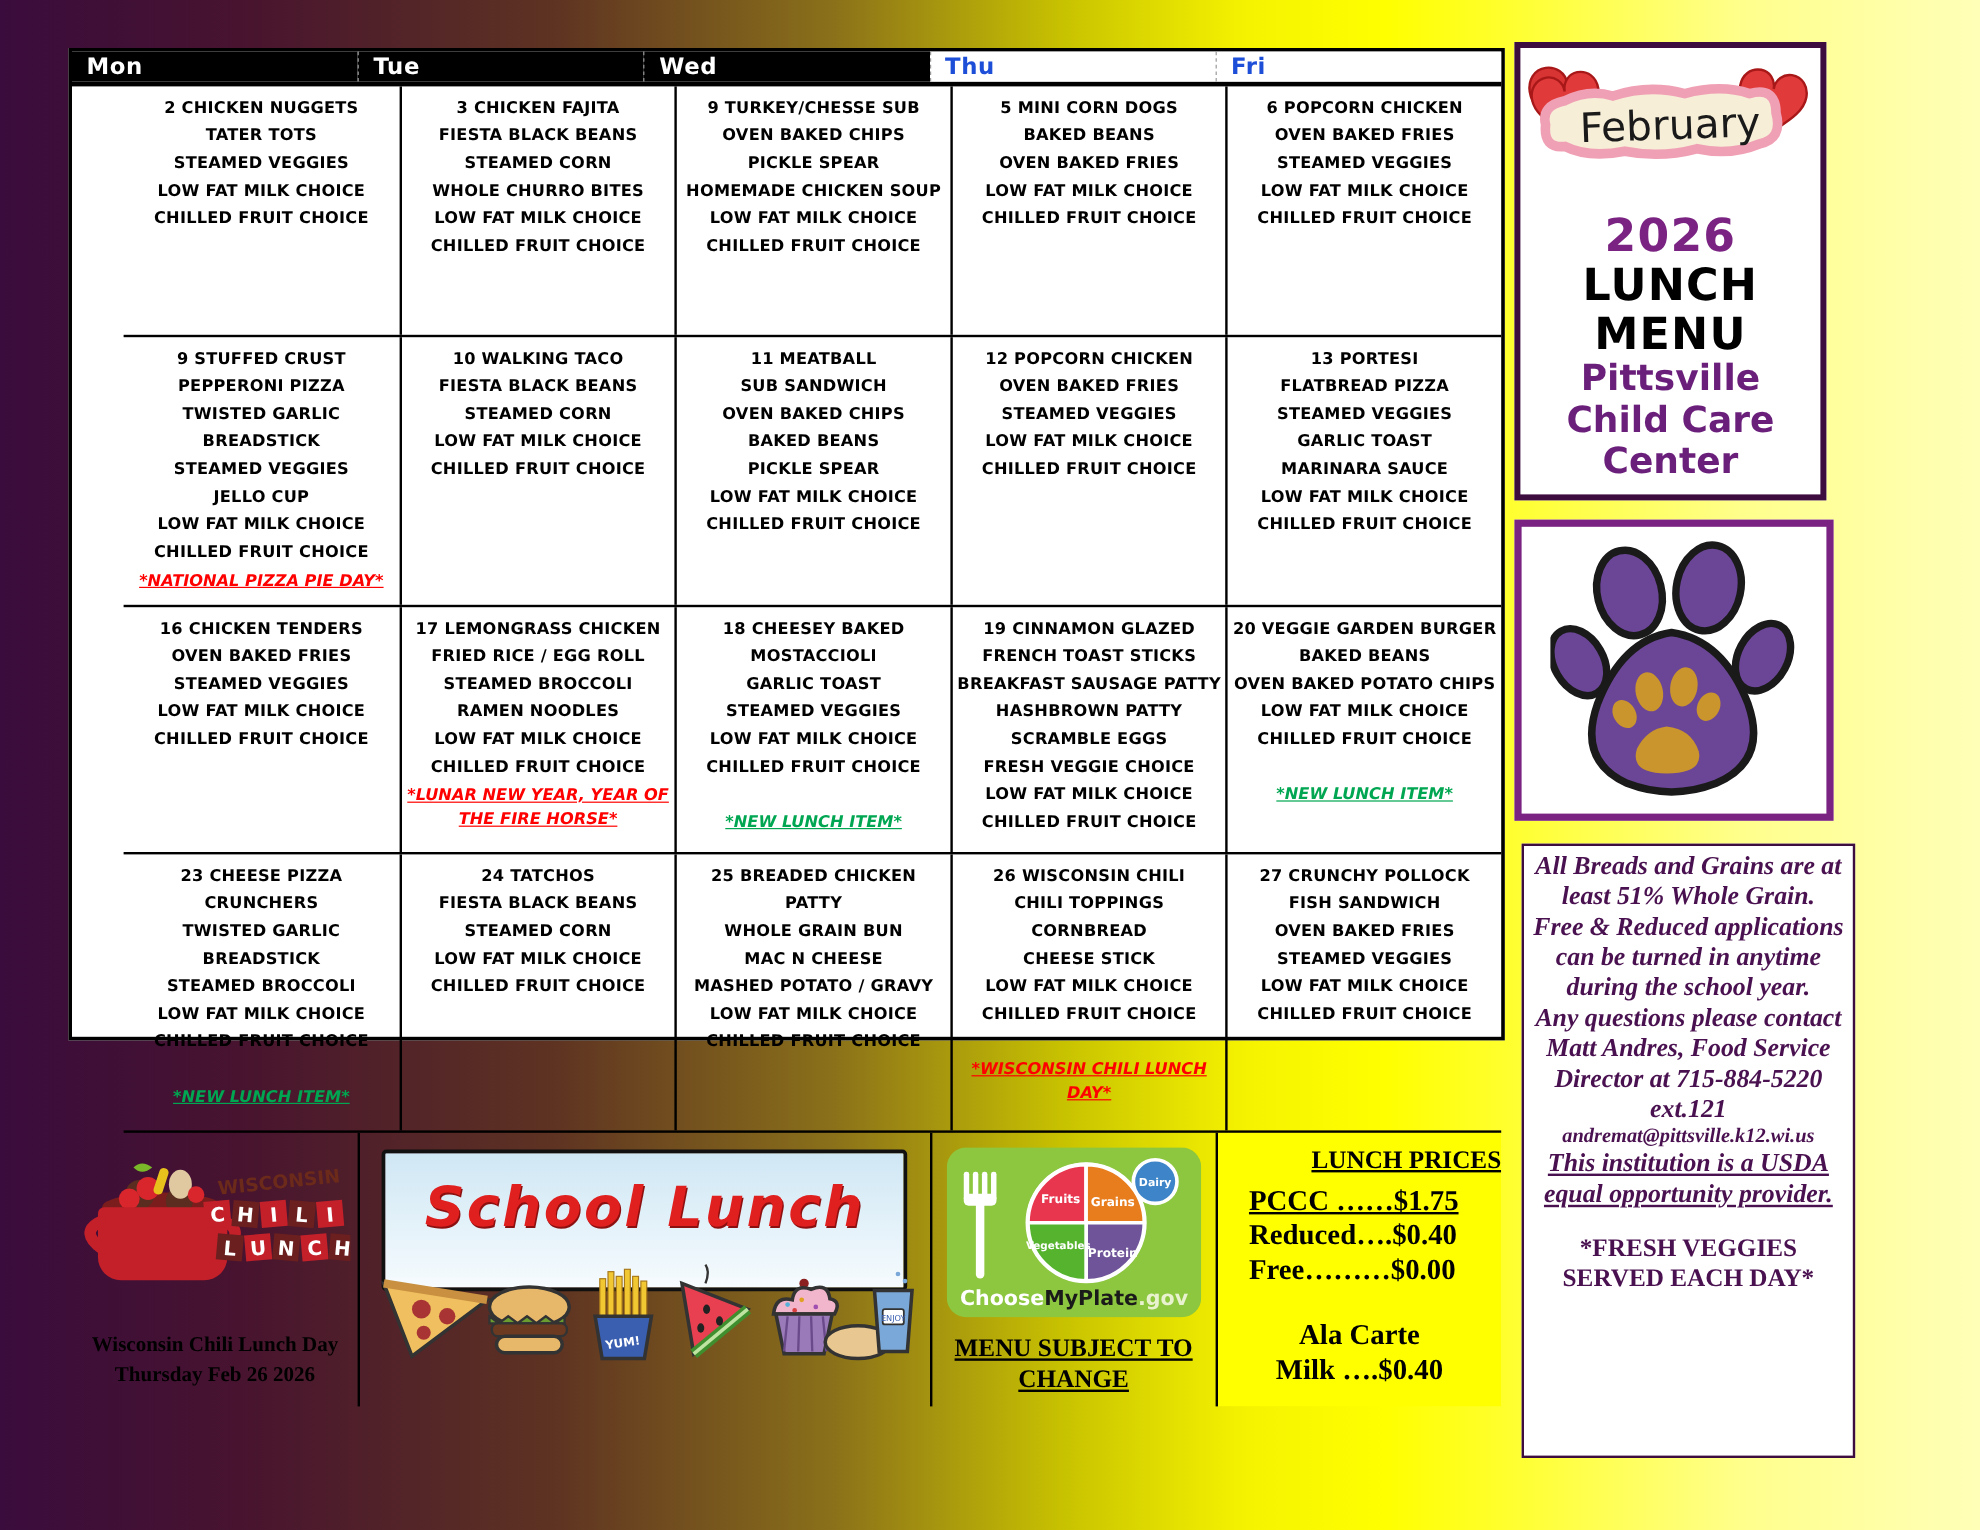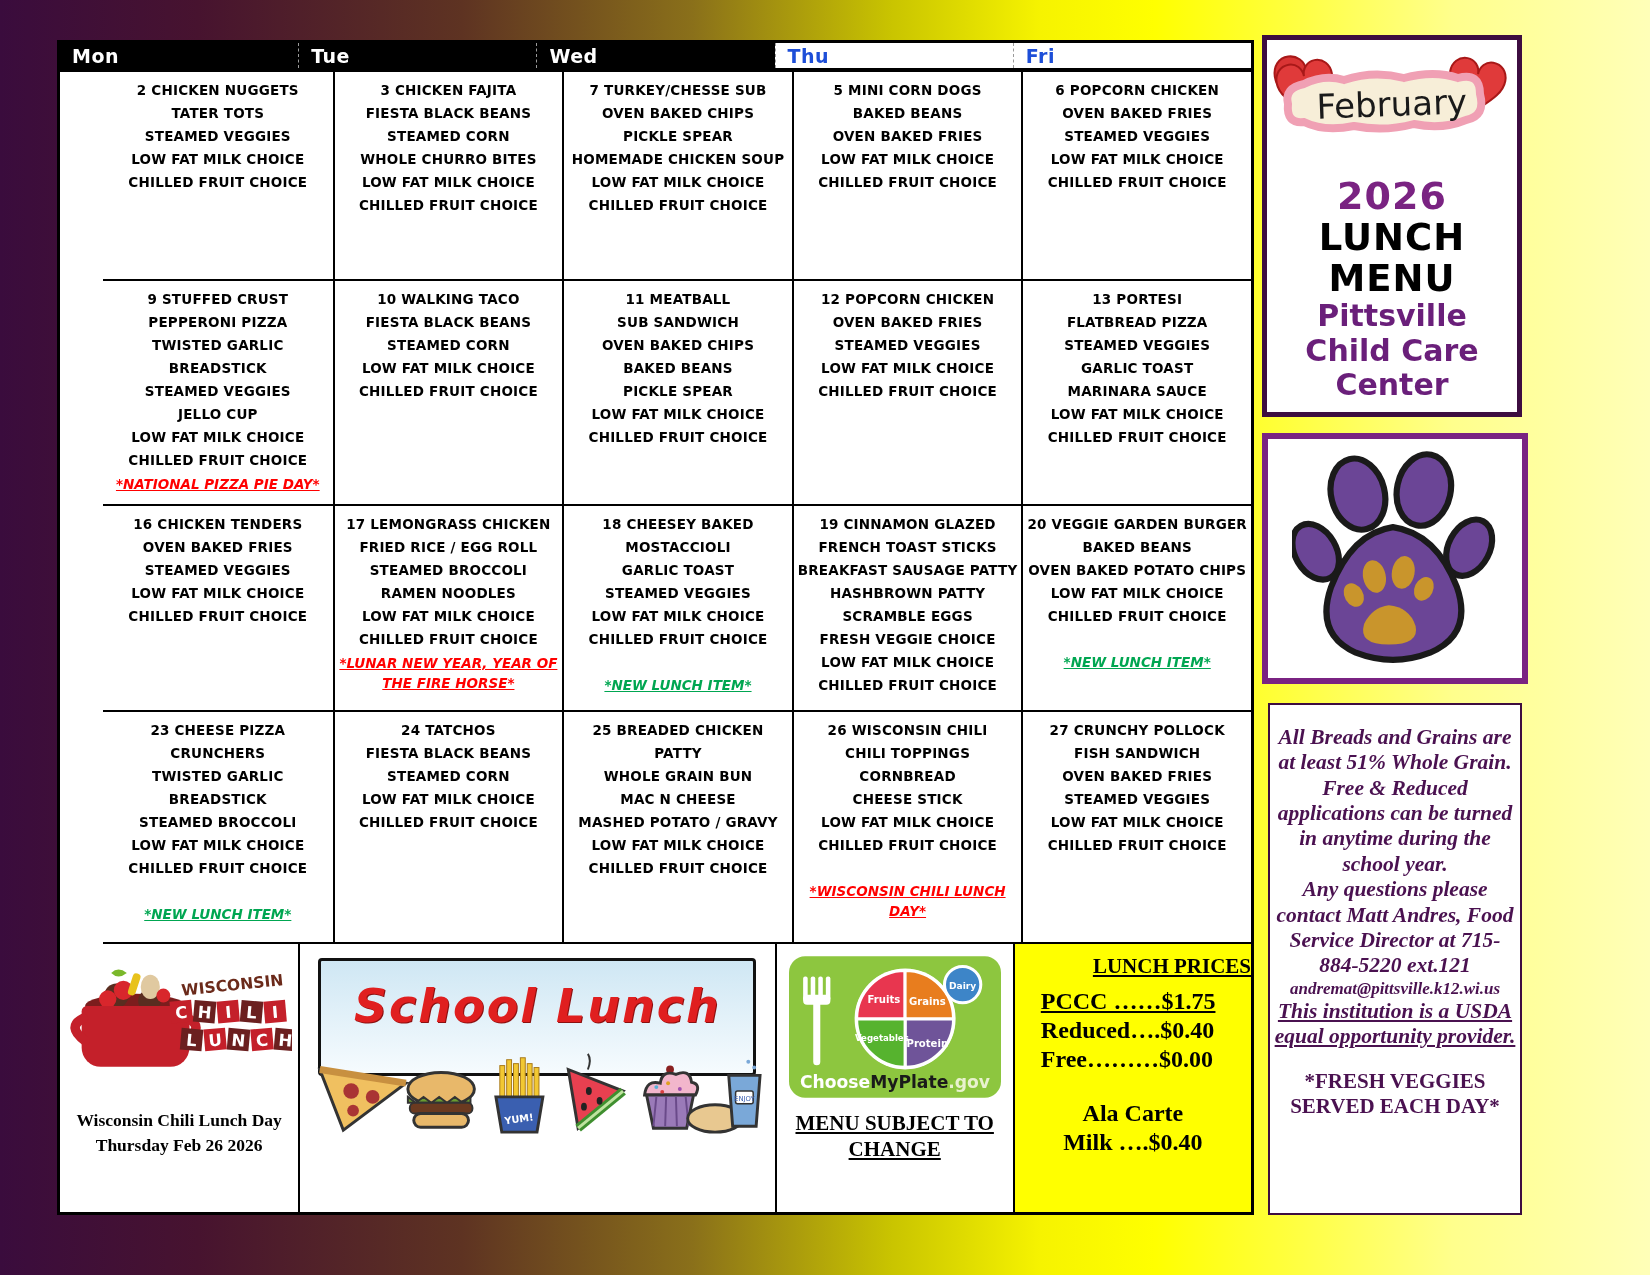--- a/index.html
+++ b/index.html
@@ -9,21 +9,21 @@
     font-family: "DejaVu Sans", sans-serif;
     background: linear-gradient(90deg,
       #3a0c3d 0%, #47132f 12%, #5e3322 28%, #8a701a 42%,
       #c9c400 54%, #f6f300 63%, #ffff00 70%, #ffff3d 78%,
       #ffff8c 88%, #ffffb8 100%);
     overflow: hidden;
   }
 
   
   .cal {
-    position: absolute; left:57px; top:40px; width:1197px; height:1175px;
+    position: absolute; left:57px; top:40px; width:1197px; height:827px;
     background:#fff; border:3px solid #000;
     display:grid; grid-template-rows:29px 209px 225px 206px 232px 1fr;
   }
   .hdr-row { display:grid; grid-template-columns:repeat(5,1fr); border-bottom:4px solid #000; }
   .hdr-cell { font-weight:bold; font-size:19px; padding:2px 0 0 12px; letter-spacing:.5px; border-left:1px dashed #9a9a9a; }
   .hdr-cell:first-child { border-left:none; }
   .hdr-dark { background:#000; color:#fff; }
   .hdr-light { background:#fff; color:#1d4ed8; }
 
   .week-row { display:grid; grid-template-columns:repeat(5,1fr); border-bottom:2px solid #000;margin-left:43px; }
@@ -60,22 +60,22 @@
   
   .feb-box { position:absolute; left:1262px; top:35px; width:260px; height:382px;
     background:#fff; border:5px solid #3d0d40; text-align:center; }
   .year { color:#7a2382; font-size:38px; font-weight:bold; margin-top:8px; letter-spacing:1px; }
   .big-title { color:#000; font-size:37px; font-weight:bold; line-height:1.1; letter-spacing:1px; }
   .org { color:#6a1f7a; font-size:30px; font-weight:bold; line-height:1.15; }
 
   .paw-box { position:absolute; left:1262px; top:433px; width:266px; height:251px;
     background:#fff; border:6px solid #7a2382; display:flex; align-items:center; justify-content:center; }
 
-  .info-box { position:absolute; left:1268px; top:703px; width:254px; height:512px;
-    background:#fff; border:2px solid #3d0d40; padding:20px 4px; }
+  .info-box { position:absolute; left:1268px; top:703px; width:278px; height:512px;
+    background:#fff; border:2px solid #3d0d40; padding:4px 4px; }
   .info-p { font-family:"Liberation Serif", serif; font-weight:bold; font-style:italic;
     color:#4a1150; font-size:21.5px; line-height:1.18; text-align:center; }
   .info-p.email { font-size:17px; }
   .info-p.underline { text-decoration:underline; }
   .info-p.caps { font-style:normal; margin-top:20px; font-size:21px; }
 </style>
 </head>
 <body>
 
 <div class="cal">
@@ -96,21 +96,21 @@
       </div>
       <div class="cell">
         <div class="line">3 CHICKEN FAJITA</div>
         <div class="line">FIESTA BLACK BEANS</div>
         <div class="line">STEAMED CORN</div>
         <div class="line">WHOLE CHURRO BITES</div>
         <div class="line">LOW FAT MILK CHOICE</div>
         <div class="line">CHILLED FRUIT CHOICE</div>
       </div>
       <div class="cell">
-        <div class="line">7  TURKEY/CHESSE SUB</div>
+        <div class="line">9  TURKEY/CHESSE SUB</div>
         <div class="line">OVEN BAKED CHIPS</div>
         <div class="line">PICKLE SPEAR</div>
         <div class="line">HOMEMADE CHICKEN SOUP</div>
         <div class="line">LOW FAT MILK CHOICE</div>
         <div class="line">CHILLED FRUIT CHOICE</div>
       </div>
       <div class="cell">
         <div class="line">5 MINI CORN DOGS</div>
         <div class="line">BAKED BEANS</div>
         <div class="line">OVEN BAKED FRIES</div>

